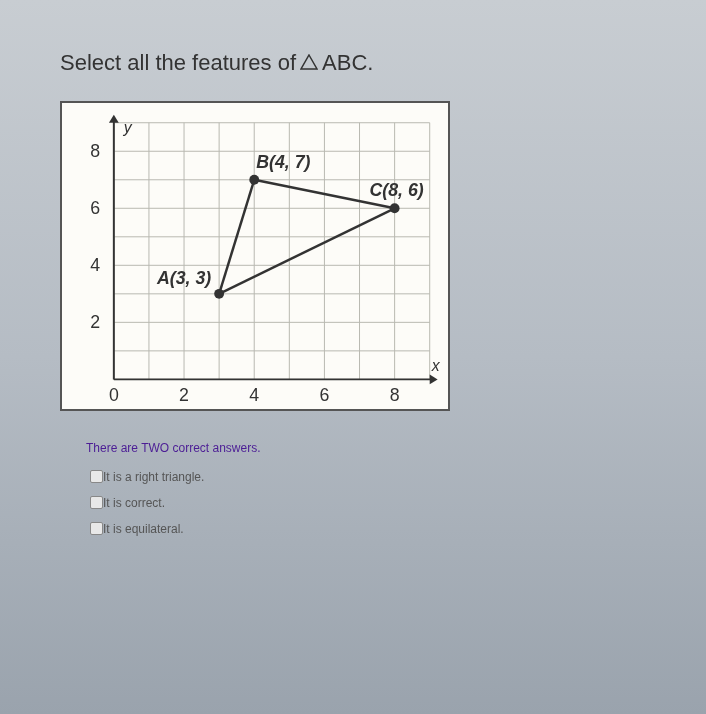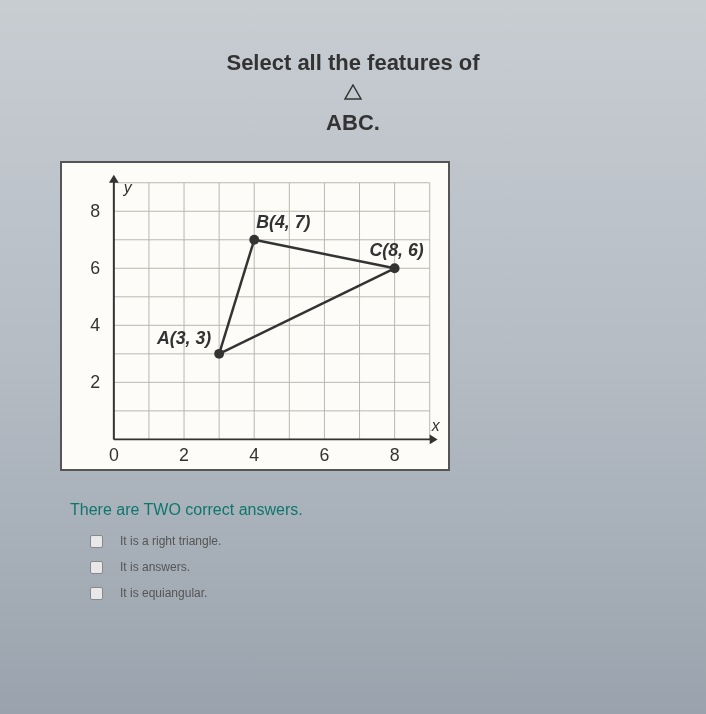--- a/index.html
+++ b/index.html
@@ -7,59 +7,58 @@
       width: 706px;
       height: 714px;
       background: linear-gradient(to bottom, #c8cdd2 0%, #b5bcc4 50%, #9aa3ad 100%);
       font-family: Arial, sans-serif;
       padding: 50px 60px;
       color: #2a2a2a;
       position: relative;
     }
     .question-title {
       font-size: 22px;
-      font-weight: 700;
+      font-weight: 400;
       color: #333;
       margin-bottom: 25px;
       display: flex;
       align-items: center;
       gap: 4px;
-      flex-direction: column;
     }
     .triangle-symbol {
       display: inline-block;
       vertical-align: middle;
     }
     .chart-container {
       background: #fdfcf8;
       border: 2px solid #555;
       width: 390px;
       height: 310px;
       position: relative;
       margin-bottom: 30px;
       margin-left: 0;
     }
     .chart-svg {
       width: 100%;
       height: 100%;
     }
     .hint-text {
-      font-size: 16px;
-      color: #0f766e;
+      font-size: 12px;
+      color: #4c1d95;
       margin-bottom: 15px;
-      margin-left: 10px;
+      margin-left: 26px;
     }
     .options {
       margin-left: 30px;
     }
     .option-row {
       display: flex;
-      align-items: flex-end;
+      align-items: flex-start;
       margin-bottom: 12px;
-      gap: 17px;
+      gap: 0;
     }
     .checkbox {
       width: 13px;
       height: 13px;
       border: 1.5px solid #888;
       background: #e8e8e8;
       border-radius: 2px;
       flex-shrink: 0;
     }
     .option-label {
@@ -133,19 +132,19 @@
 
 <div class="hint-text">There are TWO correct answers.</div>
 
 <div class="options" id="options-container">
     <div class="option-row">
       <div class="checkbox"></div>
       <span class="option-label">It is a right triangle.</span>
     </div>
     <div class="option-row">
       <div class="checkbox"></div>
-      <span class="option-label">It is answers.</span>
+      <span class="option-label">It is correct.</span>
     </div>
     <div class="option-row">
       <div class="checkbox"></div>
-      <span class="option-label">It is equiangular.</span>
+      <span class="option-label">It is equilateral.</span>
     </div>
   </div>
 
 </body></html>

